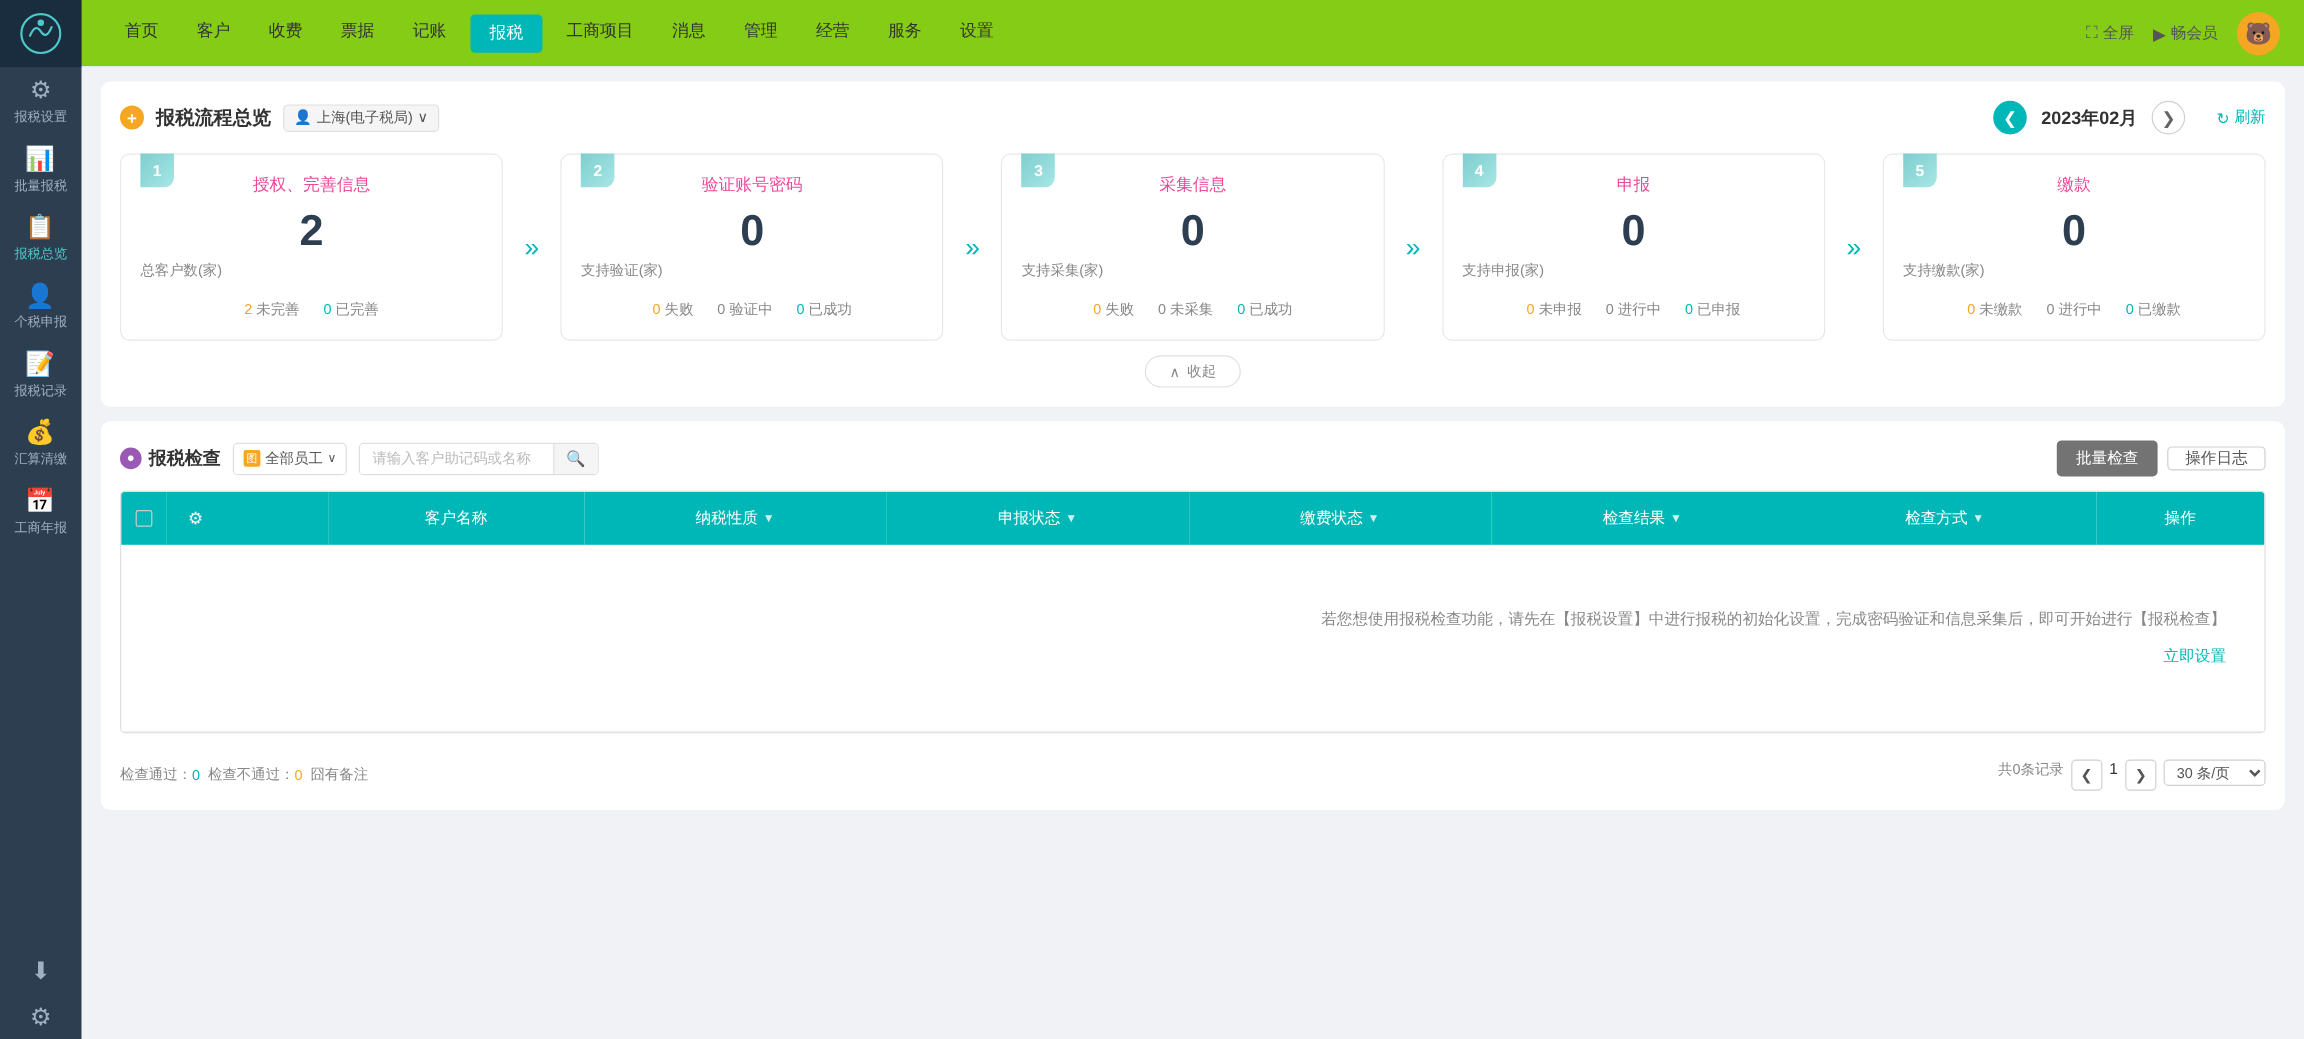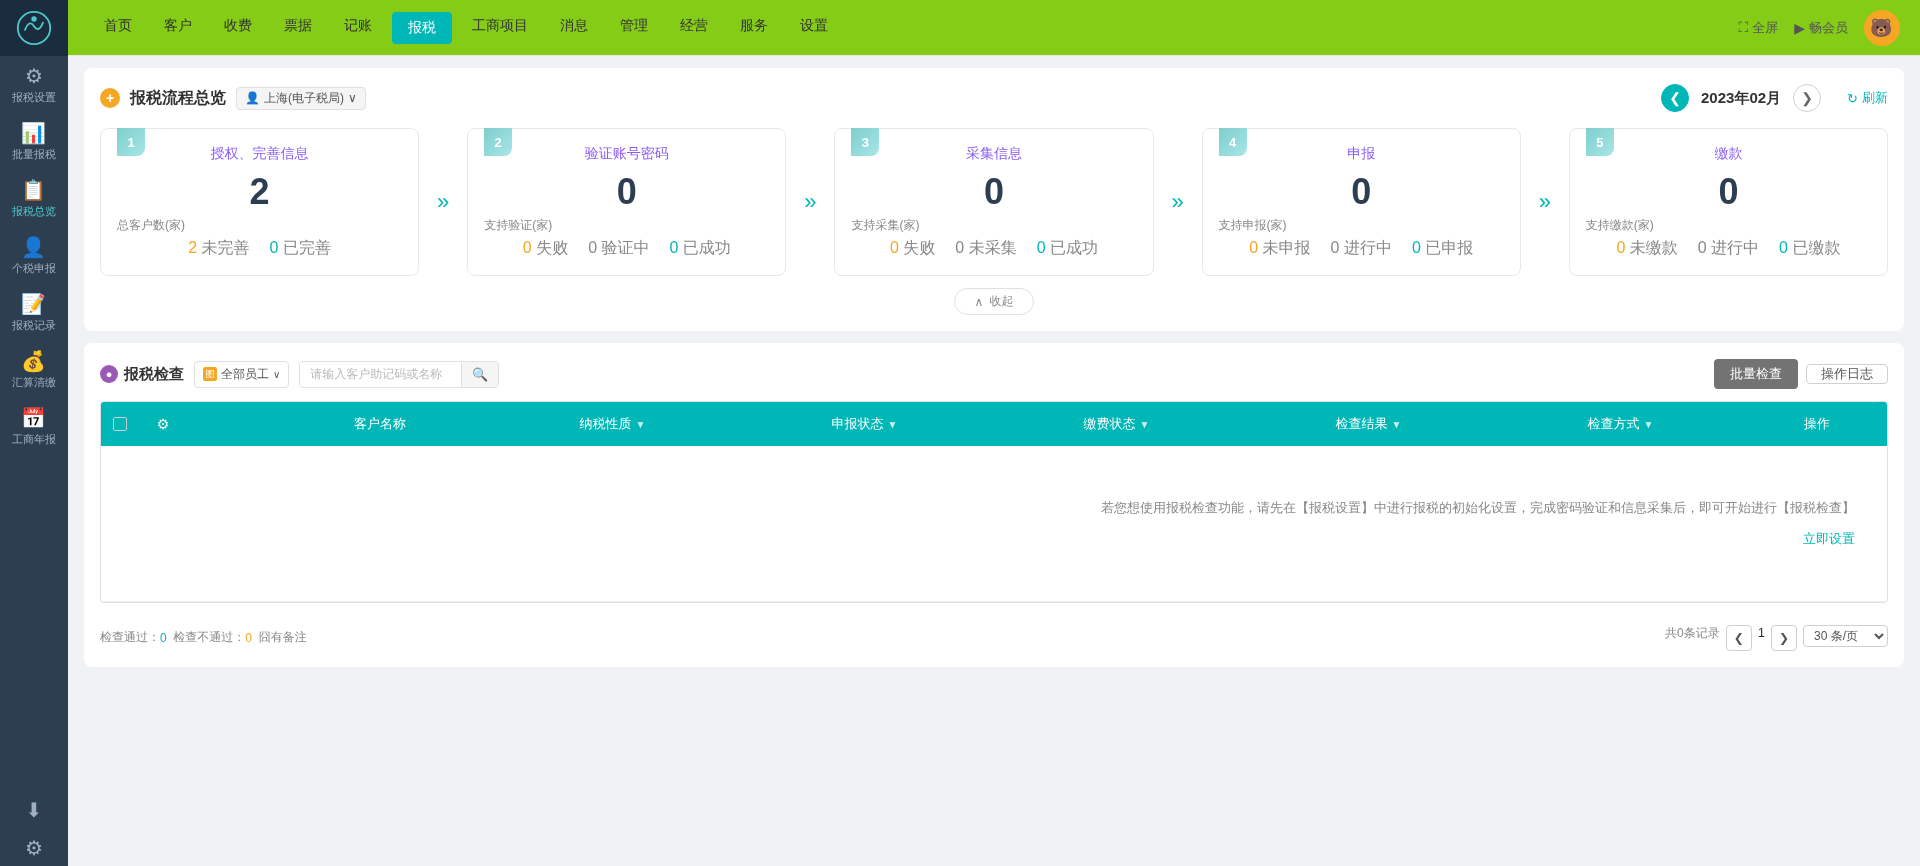--- a/index.html
+++ b/index.html
@@ -179,42 +179,42 @@
       text-align: center;
       margin: 8px 0 4px;
     }
     .flow-card-label {
       font-size: 12px;
       color: #888;
       text-align: left;
     }
     .flow-card-title {
       font-size: 14px;
-      color: #8b5cf6;
+      color: #ec4899;
       text-align: center;
       margin-bottom: 6px;
     }
     .flow-card-step {
       position: absolute;
       top: -1px;
       left: 16px;
       width: 28px; height: 28px;
       background: linear-gradient(135deg, #7ecece, #a8e6e6);
       border-radius: 0 0 8px 0;
       display: flex; align-items: center; justify-content: center;
       color: #fff;
       font-size: 13px;
       font-weight: bold;
     }
     .flow-card-sub {
       display: flex;
       justify-content: center;
       gap: 20px;
-      margin-top: 4px;
-      font-size: 16px;
+      margin-top: 16px;
+      font-size: 12px;
     }
     .flow-card-sub span { color: #888; }
     .flow-card-sub .val-orange { color: #f5a623; cursor: pointer; }
     .flow-card-sub .val-gray { color: #888; }
     .flow-card-sub .val-teal { color: #00b7b7; cursor: pointer; }
     .flow-arrow {
       display: flex;
       align-items: center;
       justify-content: center;
       width: 48px;

